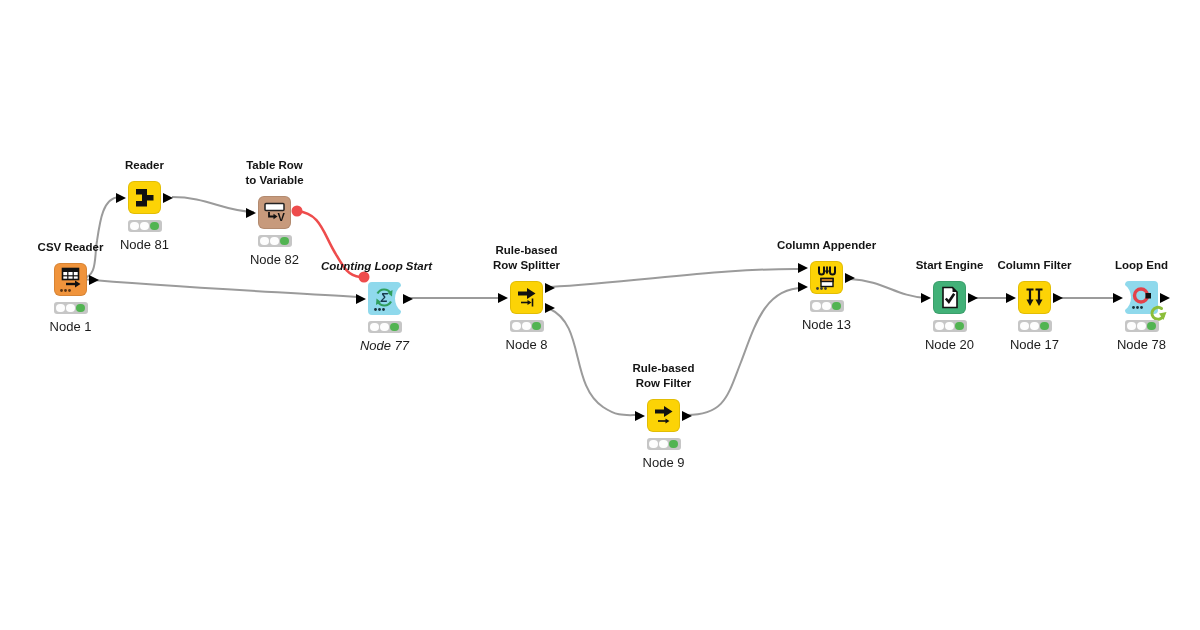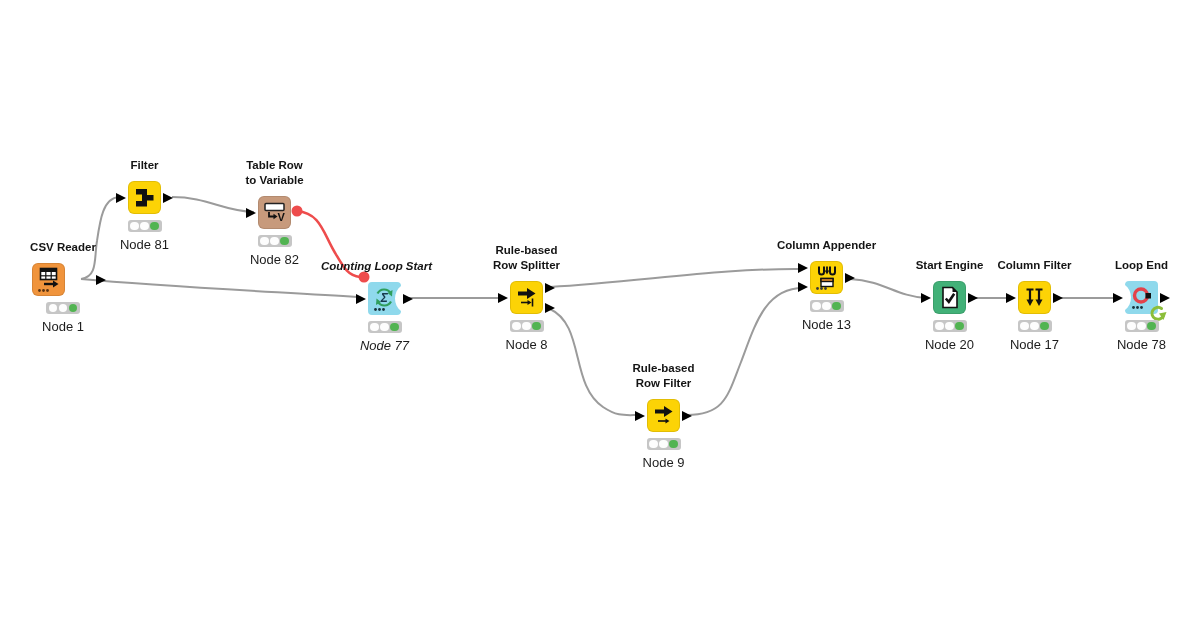--- a/index.html
+++ b/index.html
@@ -48,21 +48,21 @@
       <path d="M 974 298 L 1011 298"></path>
       <path d="M 1059 298 L 1118 298"></path>
     </g>
     <g>
       <path d="M 297 211 C 320 213 323 232 334 251 C 344 268 348 276 360 277" fill="none" stroke="#ee4c4c" stroke-width="2.5"></path>
       <circle cx="297" cy="211" r="5.5" fill="#ee4c4c"></circle>
       <circle cx="364" cy="277" r="5.5" fill="#ee4c4c"></circle>
     </g>
   </svg>
 
-  <div class="node" style="left:32px;top:263px;padding-left:29px;">
+  <div class="node" style="left:54px;top:263px;">
     <div class="nlabel">CSV Reader</div>
     <div class="sq" style="background:#f0943c;"></div>
     <svg class="iconsvg" width="33" height="33">
       <rect x="8.5" y="5.5" width="16" height="11" fill="#fff" stroke="#111" stroke-width="1.6"></rect>
       <rect x="8.5" y="5.5" width="16" height="3.5" fill="#111"></rect>
       <line x1="13.8" y1="9" x2="13.8" y2="16.5" stroke="#111" stroke-width="1.2"></line>
       <line x1="19.2" y1="9" x2="19.2" y2="16.5" stroke="#111" stroke-width="1.2"></line>
       <line x1="8.5" y1="12.8" x2="24.5" y2="12.8" stroke="#111" stroke-width="1.2"></line>
       <line x1="12" y1="21" x2="21" y2="21" stroke="#111" stroke-width="2.4"></line>
       <polygon points="21,17.5 26.5,21 21,24.5" fill="#111"></polygon>
@@ -73,21 +73,21 @@
     <span class="port out"></span>
     <div class="status">
       <span class="light"></span>
       <span class="light"></span>
       <span class="light on"></span>
     </div>
     <div class="nodename">Node 1</div>
   </div>
 
   <div class="node" style="left:128px;top:181px;">
-    <div class="nlabel">Filter</div>
+    <div class="nlabel">Reader</div>
     <div class="sq" style="background:#fcd306;"></div>
     <svg class="iconsvg" width="33" height="33">
       <path d="M8 8 H19 V14 H25.5 V19.5 H19 V25.5 H8 V20 H14 V13.5 H8 Z" fill="#111"></path>
     </svg>
     <span class="port in"></span>
     <span class="port out"></span>
     <div class="status">
       <span class="light"></span>
       <span class="light"></span>
       <span class="light on"></span>

